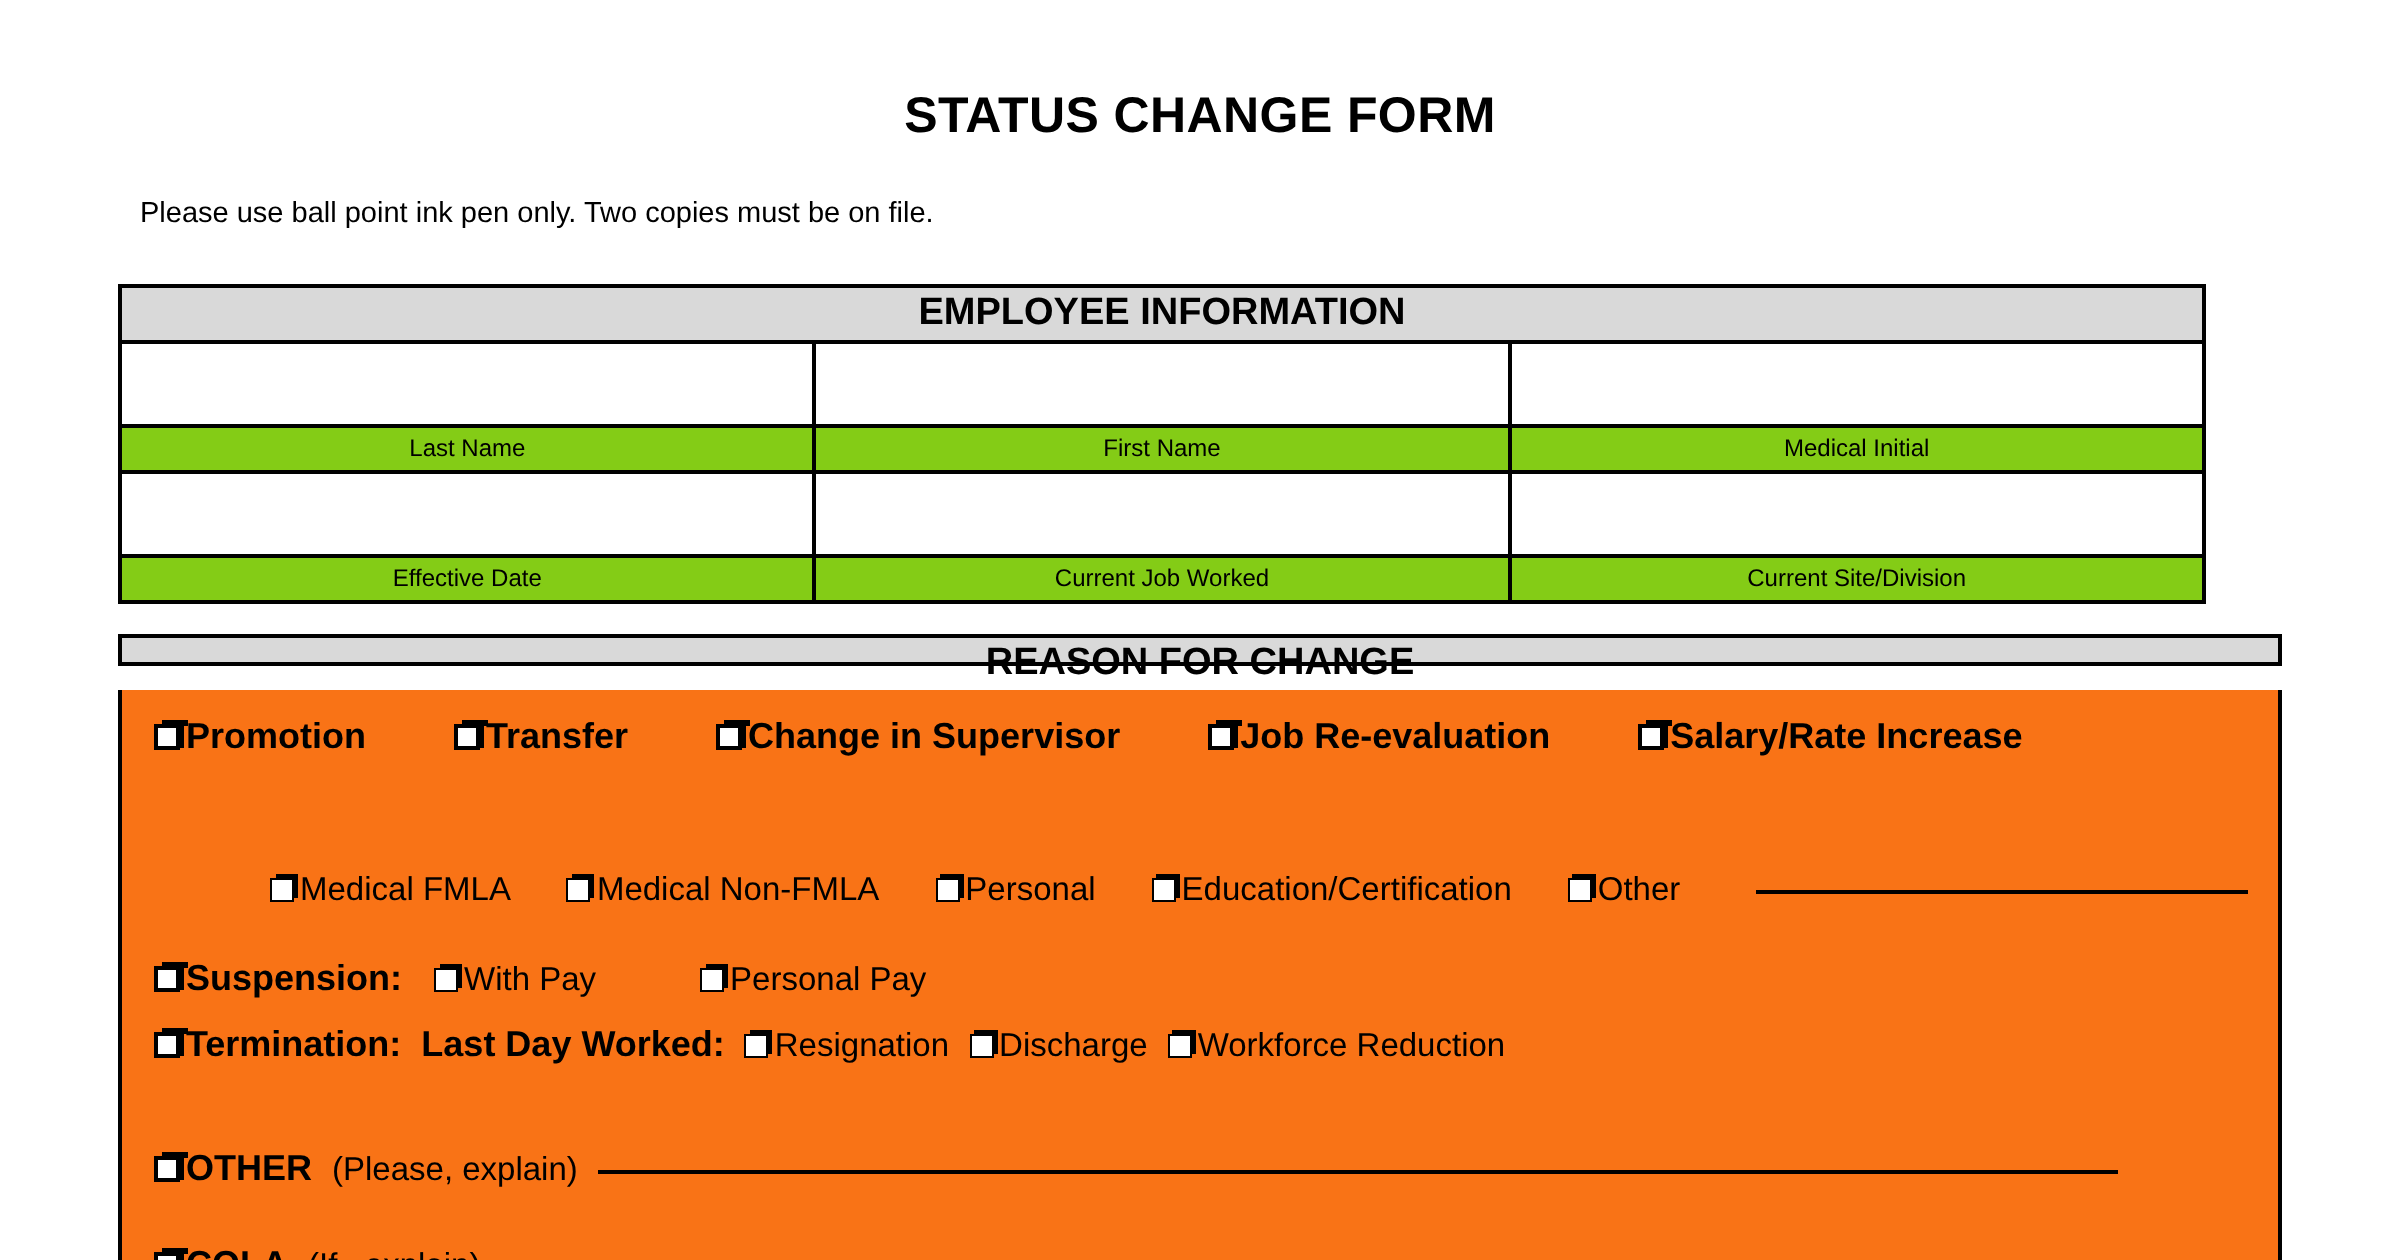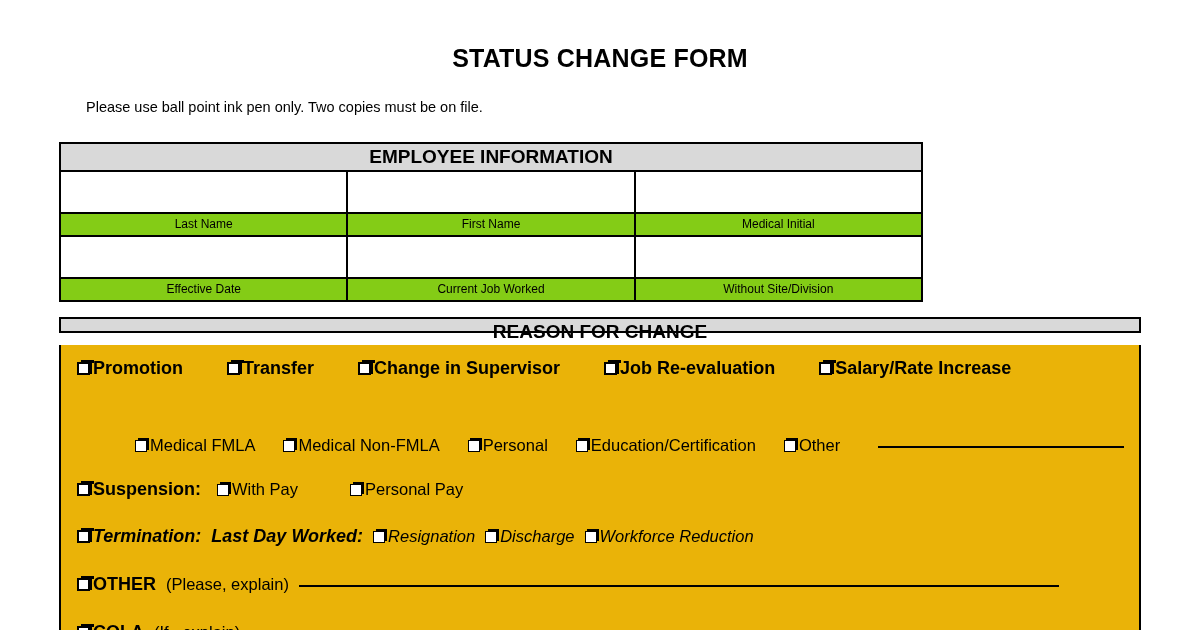--- a/index.html
+++ b/index.html
@@ -34,40 +34,39 @@
     font-weight: bold;
     letter-spacing: 0.2px;
   }
 
   .doc-subtitle {
     position: absolute;
     left: 70px;
     top: 99px;
     font-size: 14.5px;
     font-weight: normal;
-    margin-left: 16px;
   }
 
   
   .form-table {
     position: absolute;
     border-collapse: collapse;
     table-layout: fixed;
   }
   .form-table td {
     border: 2px solid #000000;
     padding: 0;
     vertical-align: middle;
   }
 
   
   #employee-table {
     left: 59px;
     top: 142px;
-    width: 864px;
+    width: 1044px;
     border-radius: 13px;
   }
   #employee-table .band {
     background: #d9d9d9;
     text-align: center;
     font-size: 19px;
     font-weight: bold;
     height: 26px;
     line-height: 26px;
   }
@@ -99,21 +98,21 @@
   }
   #reason-body {
     position: absolute;
     left: 59px;
     top: 345px;
     width: 1082px;
     height: 285px;
     box-sizing: border-box;
     border-left: 2px solid #000000;
     border-right: 2px solid #000000;
-    background: #eab308;
+    background: #f97316;
     overflow: hidden;
   }
 
   
   .cb {
     display: inline-block;
     position: relative;
     width: 13px;
     height: 13px;
     border: 2px solid #000000;
@@ -180,21 +179,21 @@
   #row-primary { top: 13px; }
   #row-primary .opt { margin-right: 44px; }
 
   #row-loa-main { top: 60px; }
   #row-loa-sub  { top: 91px; left: 30px; padding-left: 44px; }
   #row-loa-sub .opt { margin-right: 28px; }
 
   #row-suspension { top: 134px; }
   #row-suspension .gap { display: inline-block; width: 52px; }
 
-  #row-termination { top: 181px; font-style: italic; }
+  #row-termination { top: 167px; }
 
   #row-other { top: 229px; }
   #row-cola  { top: 277px; }
 
   .rule {
     display: inline-block;
     border-bottom: 2px solid #000000;
     vertical-align: 3px;
   }
   .rule.loa-other { width: 246px; }
@@ -227,21 +226,21 @@
       <td class="caption">Medical Initial</td>
     </tr>
     <tr>
       <td class="entry"></td>
       <td class="entry"></td>
       <td class="entry"></td>
     </tr>
     <tr>
       <td class="caption">Effective Date</td>
       <td class="caption">Current Job Worked</td>
-      <td class="caption">Without Site/Division</td>
+      <td class="caption">Current Site/Division</td>
     </tr>
   </tbody>
     </table>
 
   <div id="reason-header">REASON FOR CHANGE</div>
 
   <div id="reason-body">
 
     <div class="rc-row" id="row-primary">
       <span class="opt"><span class="cb"></span><span class="opt-label-bold">Promotion</span></span><span class="opt"><span class="cb"></span><span class="opt-label-bold">Transfer</span></span><span class="opt"><span class="cb"></span><span class="opt-label-bold">Change in Supervisor</span></span><span class="opt"><span class="cb"></span><span class="opt-label-bold">Job Re-evaluation</span></span><span class="opt"><span class="cb"></span><span class="opt-label-bold">Salary/Rate Increase</span></span>

